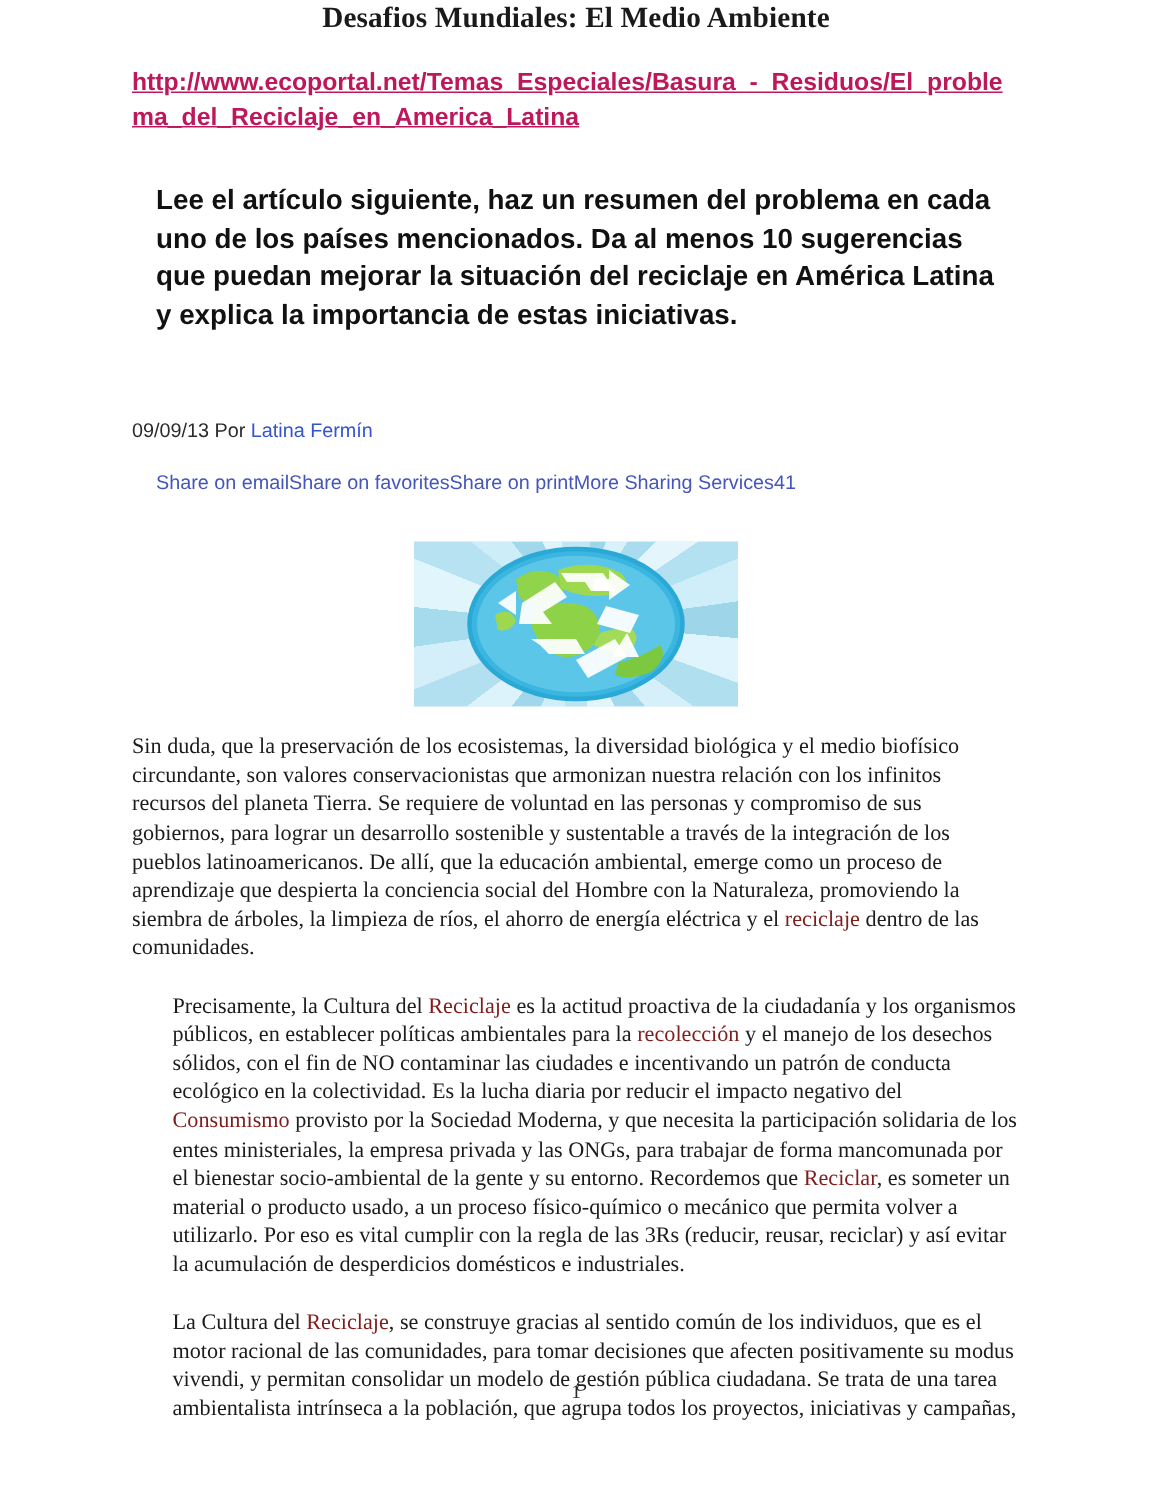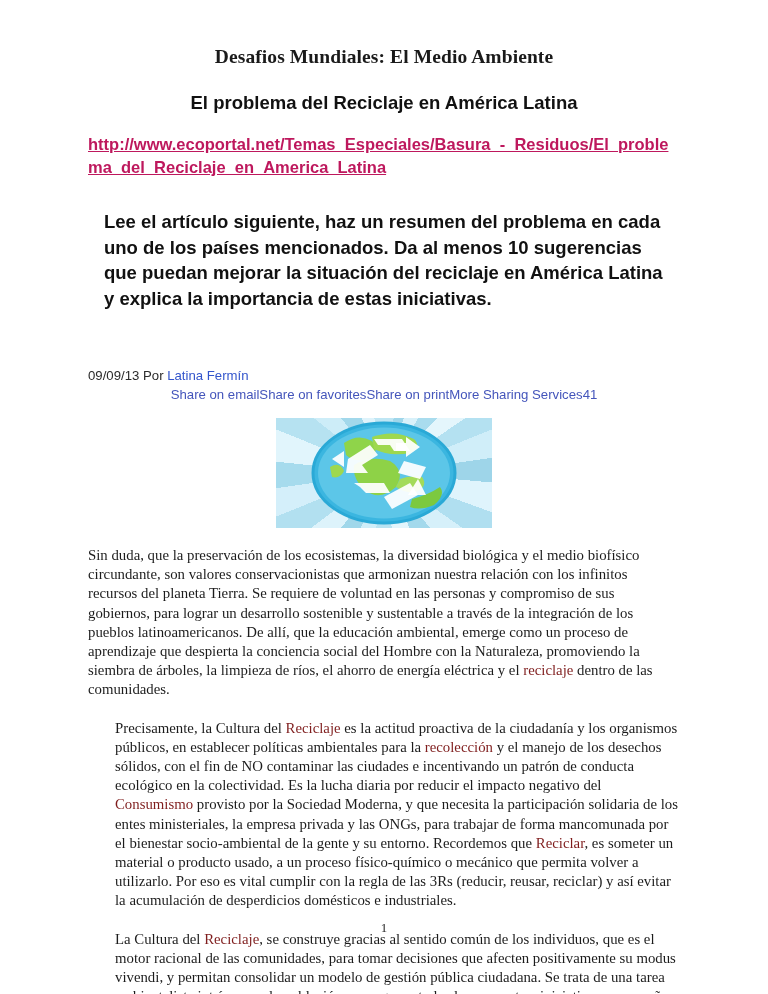--- a/index.html
+++ b/index.html
@@ -27,21 +27,20 @@
   }
 
   
   .doc-title {
     font-family: "Liberation Serif", serif;
     font-size: 19.5px;
     line-height: 26px;
     text-align: center;
     color: #1a1a1a;
     margin: 0;
-    padding-top: 44px;
     letter-spacing: 0.1px;
   }
 
   
   .doc-subtitle {
     font-family: "Liberation Sans", sans-serif;
     font-weight: bold;
     font-size: 18.5px;
     line-height: 24px;
     text-align: center;
@@ -86,24 +85,23 @@
     padding-top: 40px;
   }
   .byline .author {
     color: #3355cc;
   }
   .sharebar {
     font-family: "Liberation Sans", sans-serif;
     font-size: 13.2px;
     line-height: 18px;
     color: #4455bb;
-    margin: 0;
+    margin: 16px;
     padding-top: 1px;
     cursor: pointer;
-    text-align: center;
   }
 
   
   .figure-wrap {
     padding-top: 14px;
     display: flex;
     justify-content: center;
   }
   .figure {
     position: relative;
@@ -184,21 +182,20 @@
     color: #2a2a2a;
   }
 </style>
 </head>
 <body>
 
 <div class="page">
 
   <h1 class="doc-title">Desafios Mundiales: El Medio Ambiente</h1>
 
-  <h2 class="doc-subtitle">El problema del Reciclaje en América Latina</h2>
 
   <a class="doc-url" href="#">http://www.ecoportal.net/Temas_Especiales/Basura_-_Residuos/El_problema_del_Reciclaje_en_America_Latina</a>
 
   <p class="instructions">Lee el artículo siguiente, haz un resumen del problema en cada uno de los países mencionados. Da al menos 10 sugerencias que puedan mejorar la situación del reciclaje en América Latina y explica la importancia de estas iniciativas.</p>
 
   <p class="byline">
     <span>09/09/13 Por </span><span class="author">Latina Fermín</span>
   </p>
 
   <p class="sharebar">Share on emailShare on favoritesShare on printMore Sharing Services41</p>

